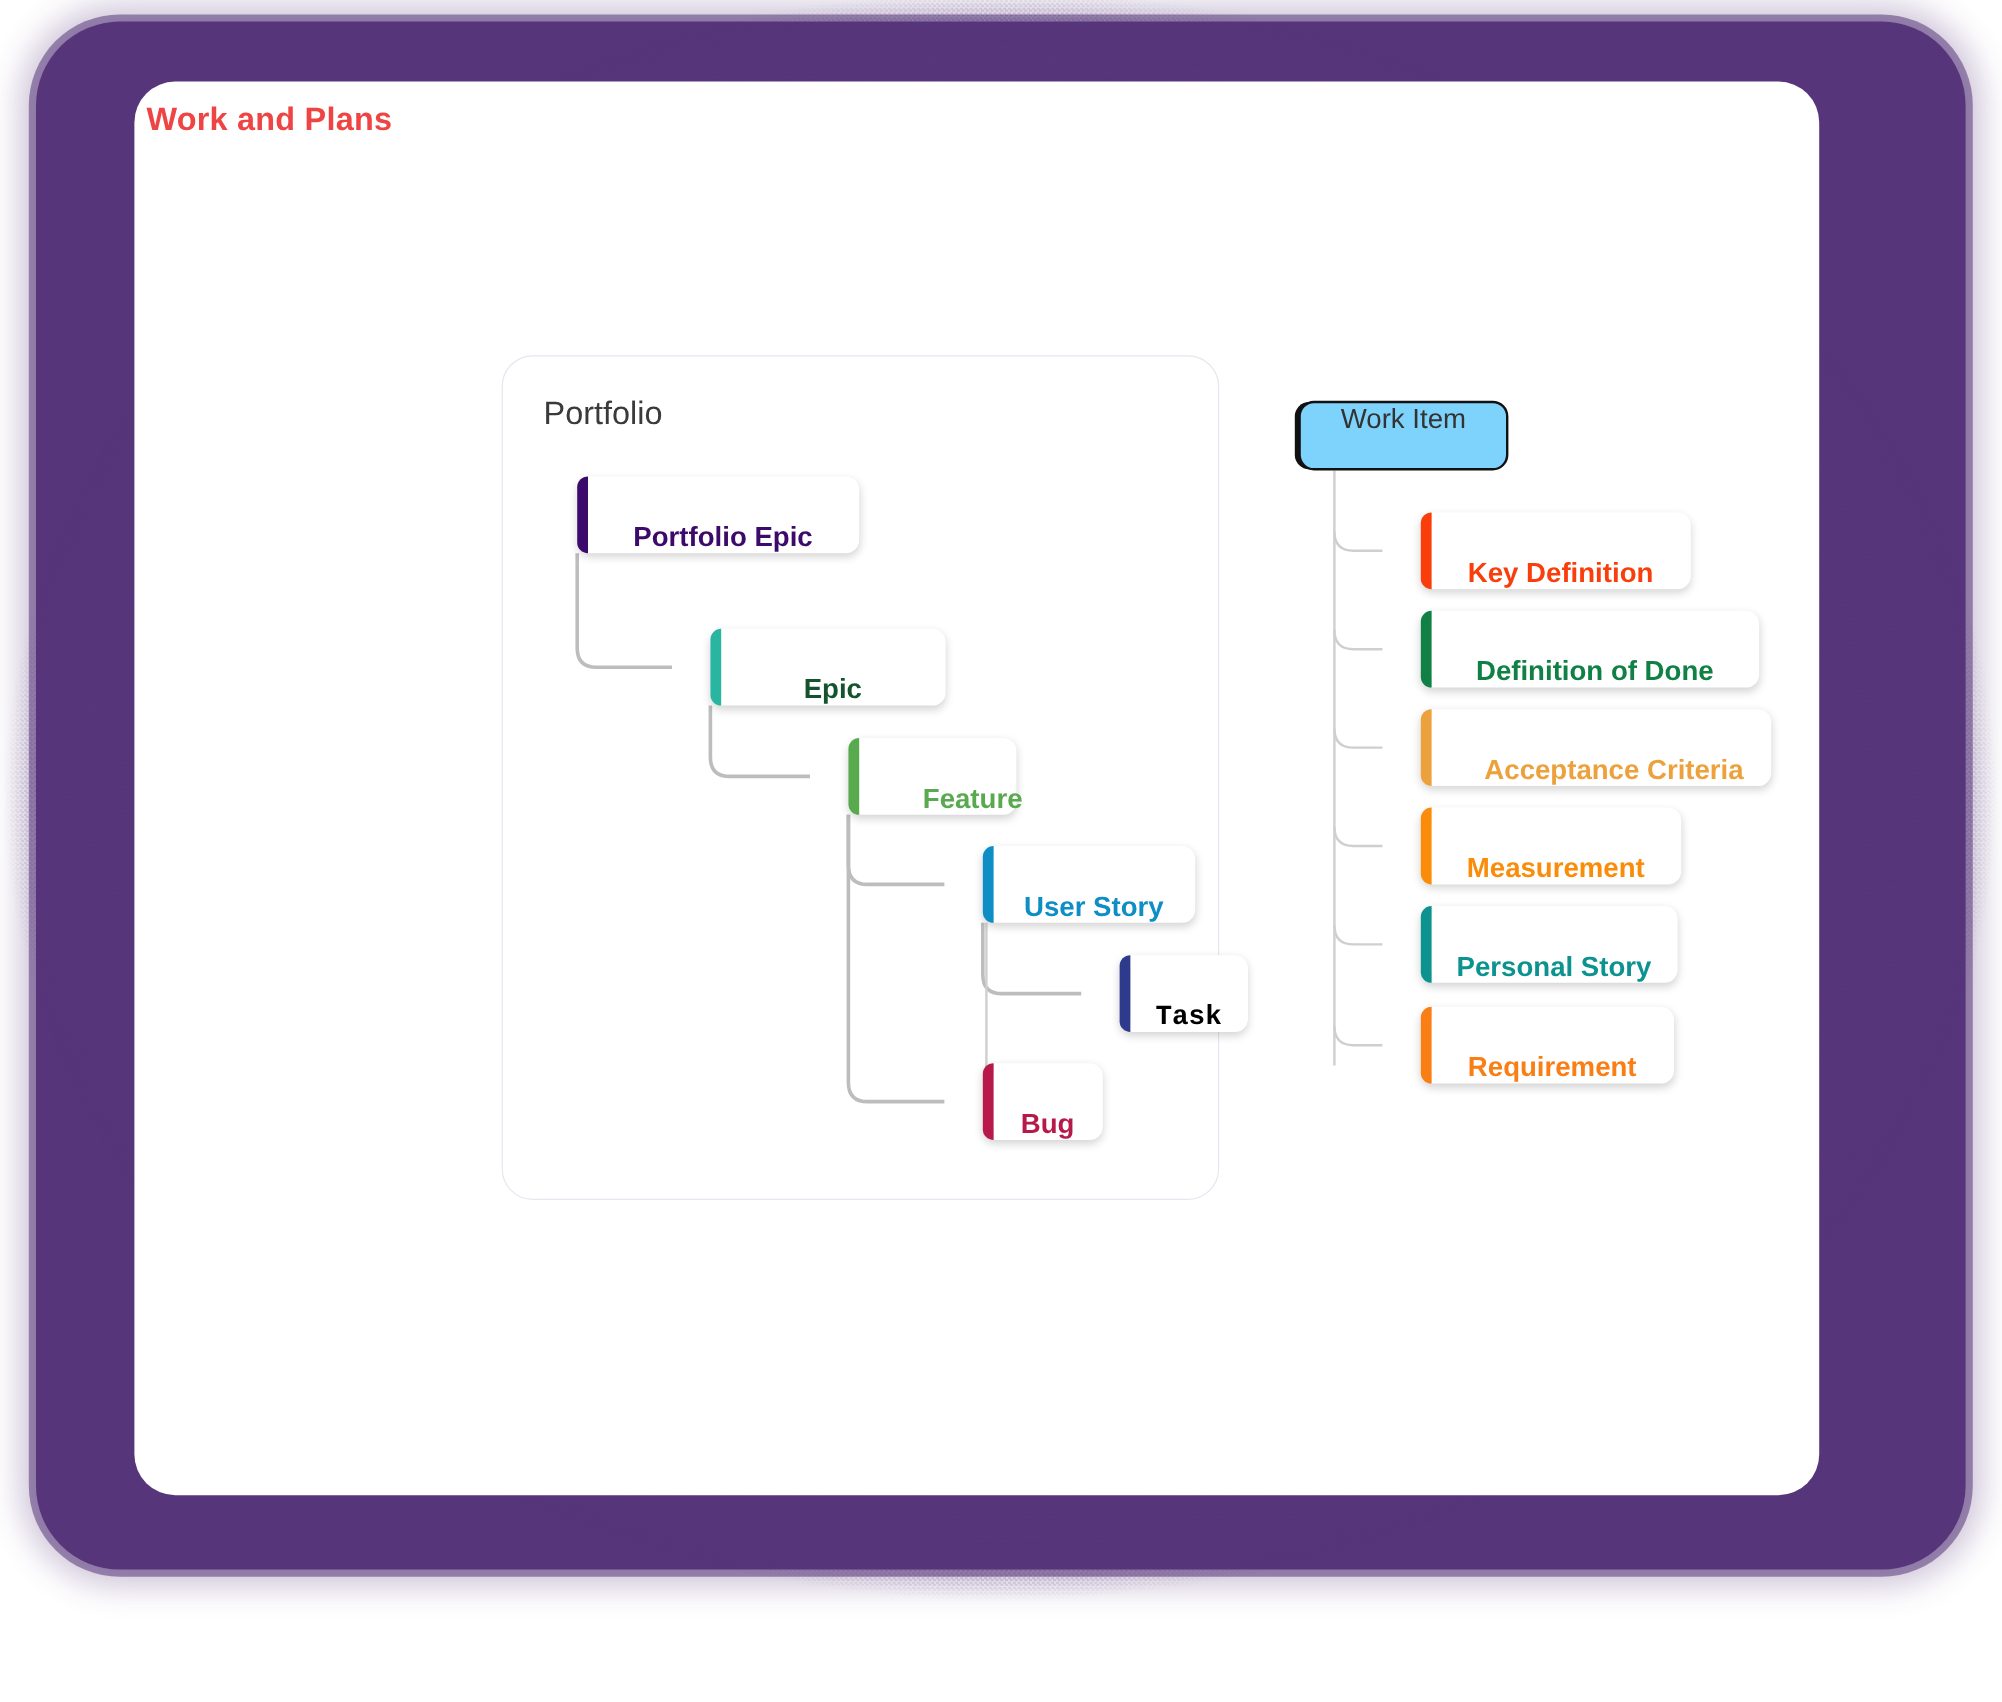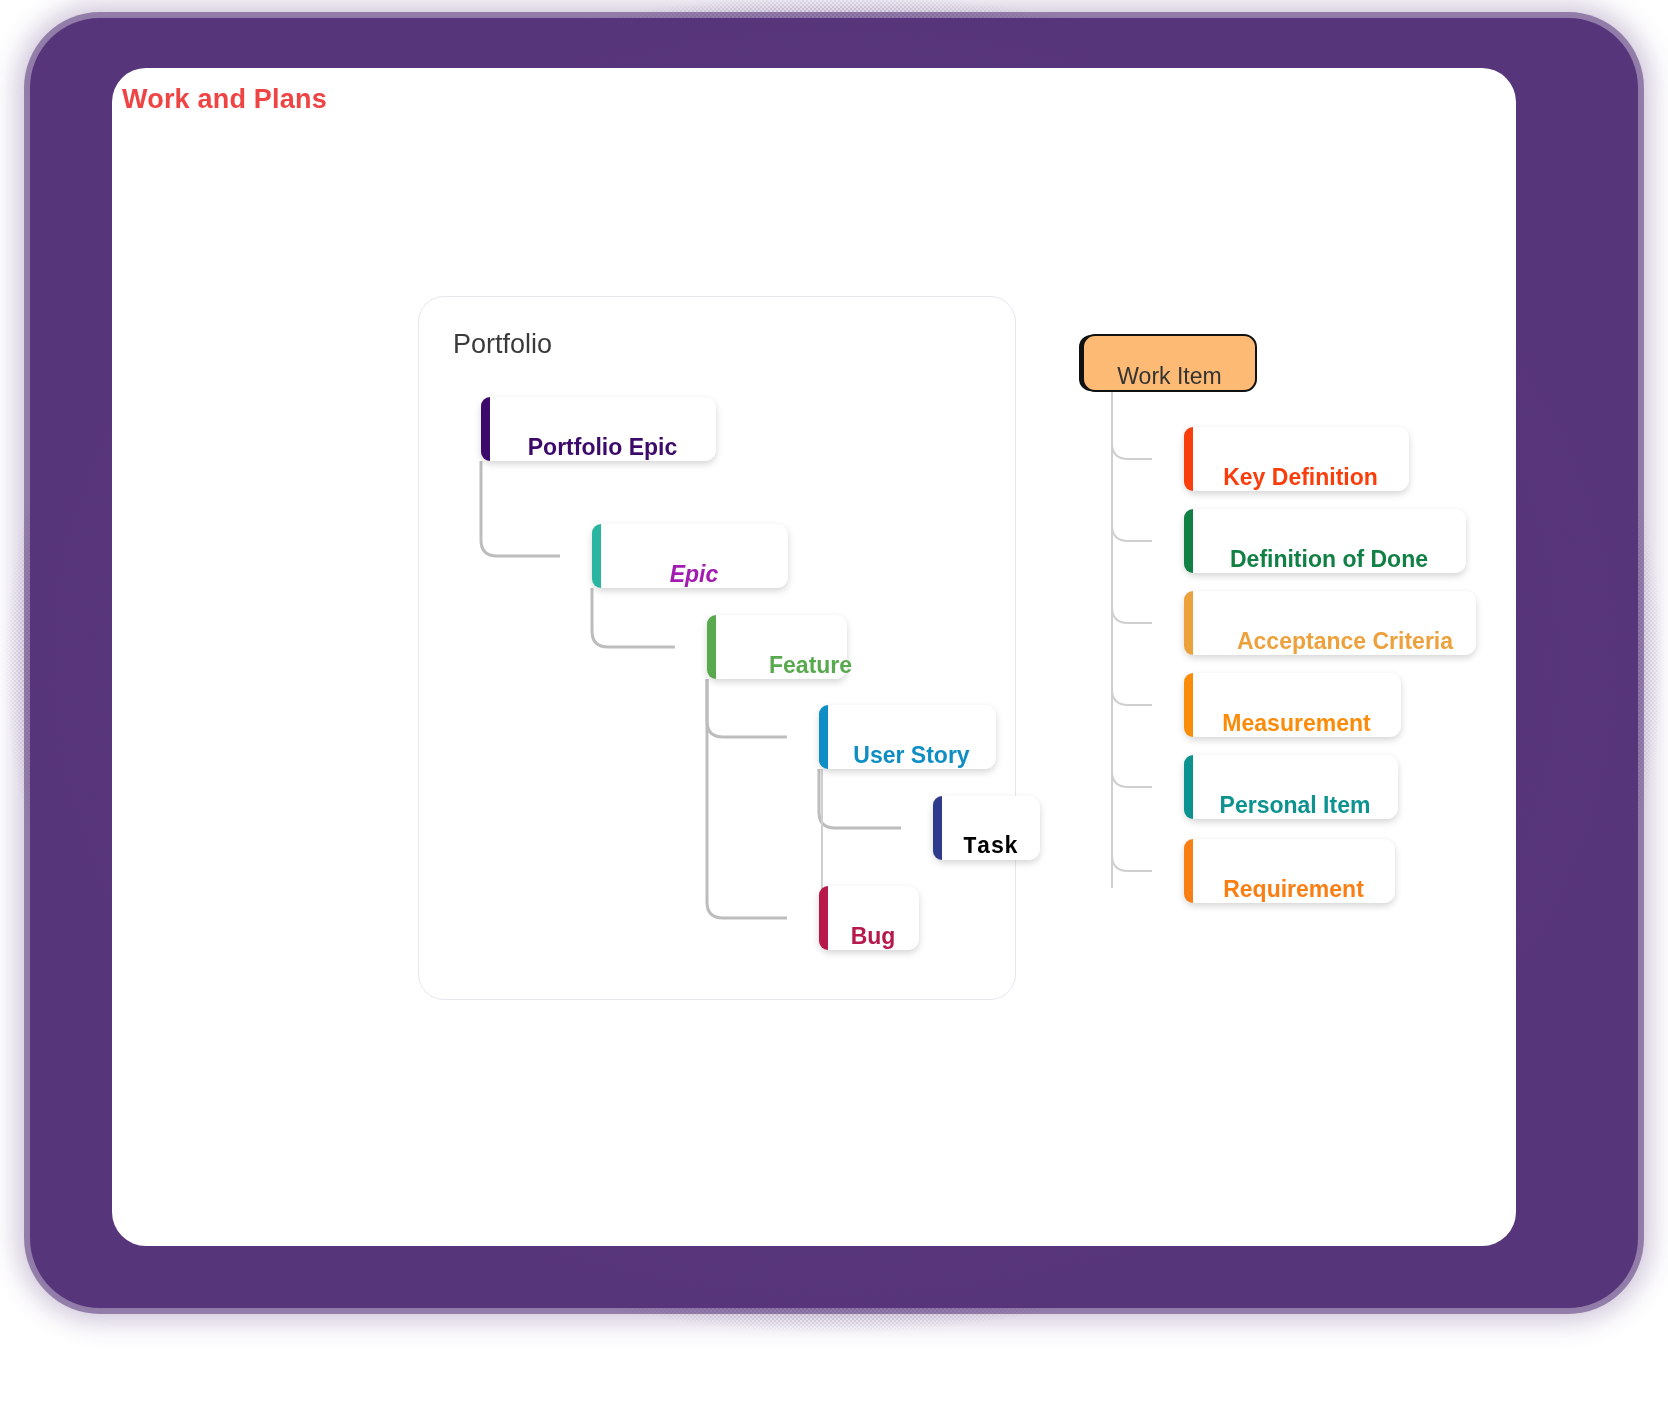--- a/index.html
+++ b/index.html
@@ -114,26 +114,26 @@
   }
 
   
   #node-work-item {
     position: absolute;
     box-sizing: border-box;
     left: 1082px;
     top: 334px;
     width: 175px;
     height: 58px;
-    background: #fdba74;
+    background: #7dd3fc;
     border: 2.5px solid #111111;
     border-radius: 13px;
     box-shadow: -4px 0 0 -1px #111111;
     display: flex;
-    align-items: flex-end;
+    align-items: flex-start;
     justify-content: center;
     z-index: 3;
   }
   #node-work-item .label {
     font-size: 23px;
     color: #333333;
     white-space: nowrap;
   }
 
   
@@ -198,21 +198,21 @@
   <span class="label">Work Item</span>
 </div>
 
 <div id="nodes-layer">
     <div class="node" style="left: 449px; top: 397px; width: 235px;">
       <span class="bar" style="background: rgb(60, 10, 107);"></span>
       <span class="label" style="color: rgb(60, 10, 107);">Portfolio Epic</span>
     </div>
     <div class="node" style="left: 560px; top: 524px; width: 196px;">
       <span class="bar" style="background: rgb(42, 181, 160);"></span>
-      <span class="label" style="color: #a21caf; font-style: italic;">Epic</span>
+      <span class="label" style="color: #14532d;">Epic</span>
     </div>
     <div class="node" style="left: 675px; top: 615px; width: 140px; padding-left: 40px;">
       <span class="bar" style="background: rgb(89, 169, 79);"></span>
       <span class="label" style="color: rgb(89, 169, 79);">Feature</span>
     </div>
     <div class="node" style="left: 787px; top: 705px; width: 177px;">
       <span class="bar" style="background: rgb(14, 142, 196);"></span>
       <span class="label" style="color: rgb(14, 142, 196);">User Story</span>
     </div>
     <div class="node" style="left: 901px; top: 796px; width: 107px;">
@@ -234,19 +234,19 @@
     <div class="node" style="left: 1152px; top: 591px; width: 292px;">
       <span class="bar" style="background: rgb(237, 161, 60);"></span>
       <span class="label" style="color: rgb(237, 161, 60); padding-left: 44px;">Acceptance Criteria</span>
     </div>
     <div class="node" style="left: 1152px; top: 673px; width: 217px;">
       <span class="bar" style="background: rgb(250, 140, 10);"></span>
       <span class="label" style="color: rgb(250, 140, 10);">Measurement</span>
     </div>
     <div class="node" style="left: 1152px; top: 755px; width: 214px;">
       <span class="bar" style="background: rgb(12, 147, 144);"></span>
-      <span class="label" style="color: rgb(12, 147, 144);">Personal Item</span>
+      <span class="label" style="color: rgb(12, 147, 144);">Personal Story</span>
     </div>
     <div class="node" style="left: 1152px; top: 839px; width: 211px;">
       <span class="bar" style="background: rgb(249, 127, 21);"></span>
       <span class="label" style="color: rgb(249, 127, 21);">Requirement</span>
     </div>
   </div>
 
 </body></html>

